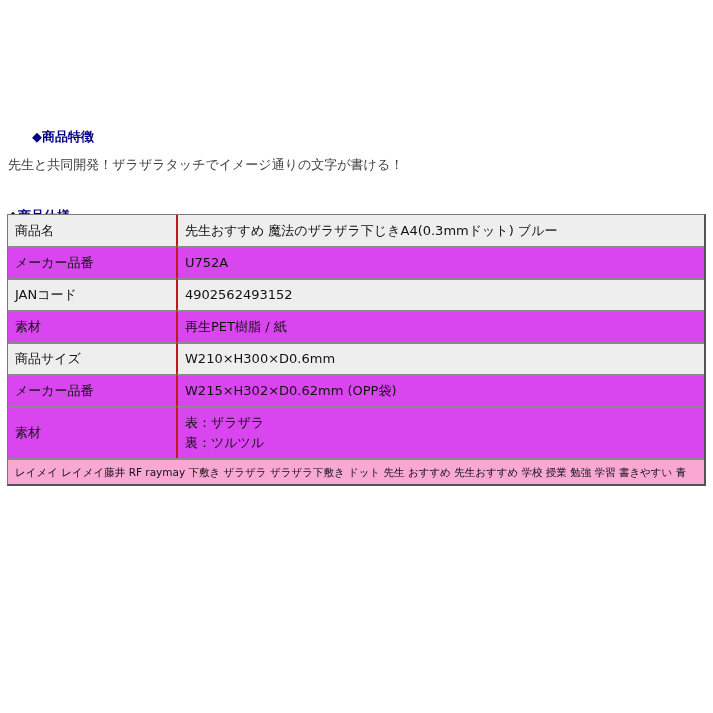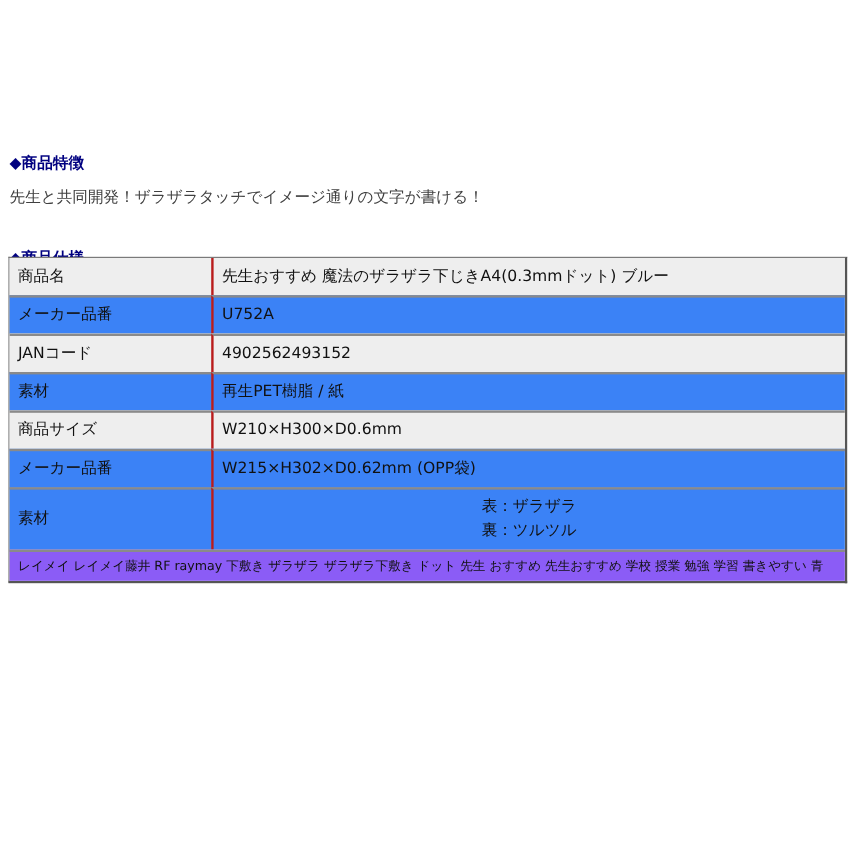--- a/index.html
+++ b/index.html
@@ -17,21 +17,21 @@
     }
     .section-heading {
       position: absolute;
       left: 8px;
       font-size: 13px;
       font-weight: bold;
       color: #000080;
       line-height: 16px;
       white-space: nowrap;
     }
-    #heading-features { top: 129px; }
+    #heading-features { top: 129px; margin-left: 24px; }
     #heading-specs { top: 208px; }
     .feature-text {
       position: absolute;
       left: 8px;
       top: 157px;
       font-size: 13px;
       line-height: 16px;
       color: #404040;
       white-space: nowrap;
     }
@@ -55,28 +55,28 @@
       height: 30px;
       vertical-align: middle;
       line-height: 16px;
       color: #111111;
       white-space: nowrap;
       overflow: hidden;
     }
     .spec-table tr:first-child td { border-top: 0; height: 31px; }
     .spec-table td:first-child { border-left: 0; width: 154px; }
     .spec-table tr.shade td { background: #eeeeee; }
-    .spec-table tr.plain td { background: #3b82f6; }
+    .spec-table tr.plain td { background: #d946ef; }
     .spec-table tr.tall td { height: 50px; }
-    .spec-table td.value-multiline { white-space: normal; line-height: 20px; text-align: center; }
+    .spec-table td.value-multiline { white-space: normal; line-height: 20px; }
     .spec-table tr.keywords td {
       font-size: 10.5px;
       height: 24px;
       padding: 0 7px;
-      background: #8b5cf6;
+      background: #f9a8d4;
     }
     .line { display: block; }
   </style>
 </head>
 <body>
 
 <div class="section-heading" id="heading-features">◆商品特徴</div>
 
 <div class="feature-text">先生と共同開発！ザラザラタッチでイメージ通りの文字が書ける！</div>
 

